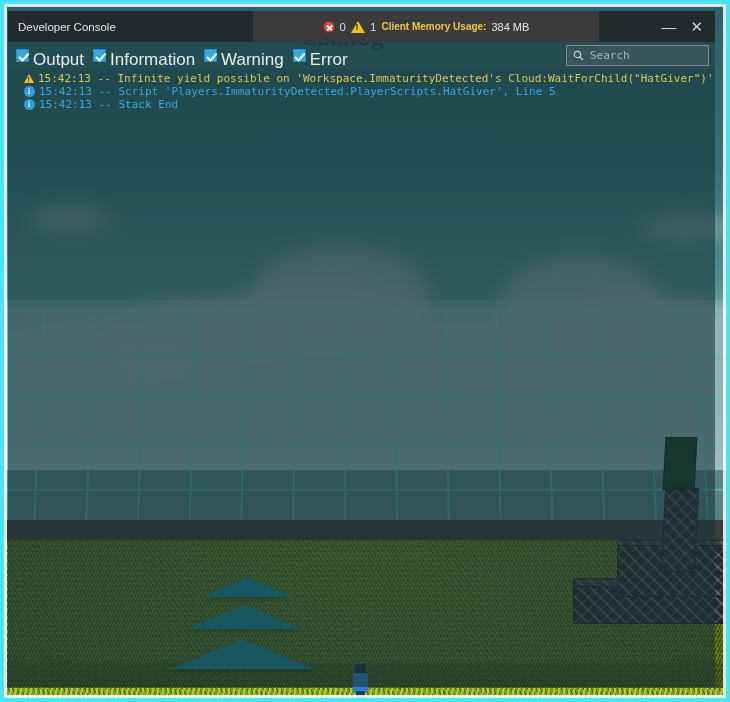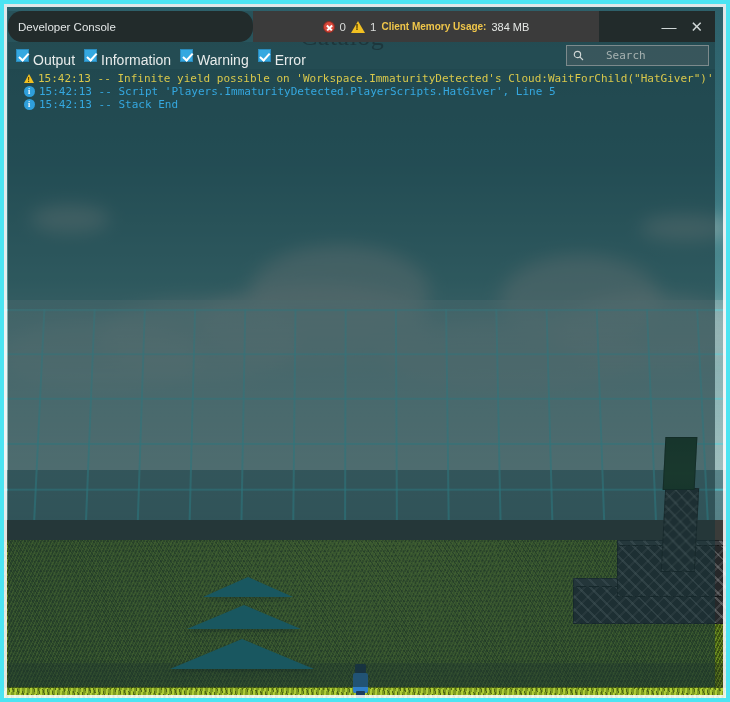--- a/index.html
+++ b/index.html
@@ -200,21 +200,20 @@
     display: flex;
     align-items: center;
     flex: 0 0 auto;
   }
   #titlebar-left {
     background: #222b2b;
     height: 31px;
     display: flex; align-items: center;
     padding-left: 10px;
     width: 245px;
-    border-radius: 14px;
   }
   #console-title {
     color: #e2e6e6;
     font-size: 11.5px;
   }
   #titlebar-center {
     background: #3b3b3b;
     height: 31px;
     flex: 1;
     display: flex;
@@ -323,29 +322,29 @@
   }
   .cbox::after {
     content: "";
     position: absolute;
     left: 3.5px; top: 1px;
     width: 4px; height: 7.5px;
     border: solid #ffffff;
     border-width: 0 2px 2px 0;
     transform: rotate(42deg);
   }
-  .filter-label { color: #e8eceb; font-size: 14px; margin-top: 8px; }
+  .filter-label { color: #e8eceb; font-size: 17px; margin-top: 8px; }
 
   #search-wrap {
     margin-left: auto;
     width: 143px; height: 21px;
     border: 1px solid #7d8a8c;
     background: rgba(74,97,100,.55);
     display: flex; align-items: center;
-    padding: 0 6px; gap: 22px;
+    padding: 0 6px; gap: 6px;
   }
   .search-icon {
     width: 11px; height: 11px;
     flex: 0 0 auto;
   }
   #search-input {
     background: transparent;
     border: none; outline: none;
     color: #cfd6d5;
     font-size: 11px;

